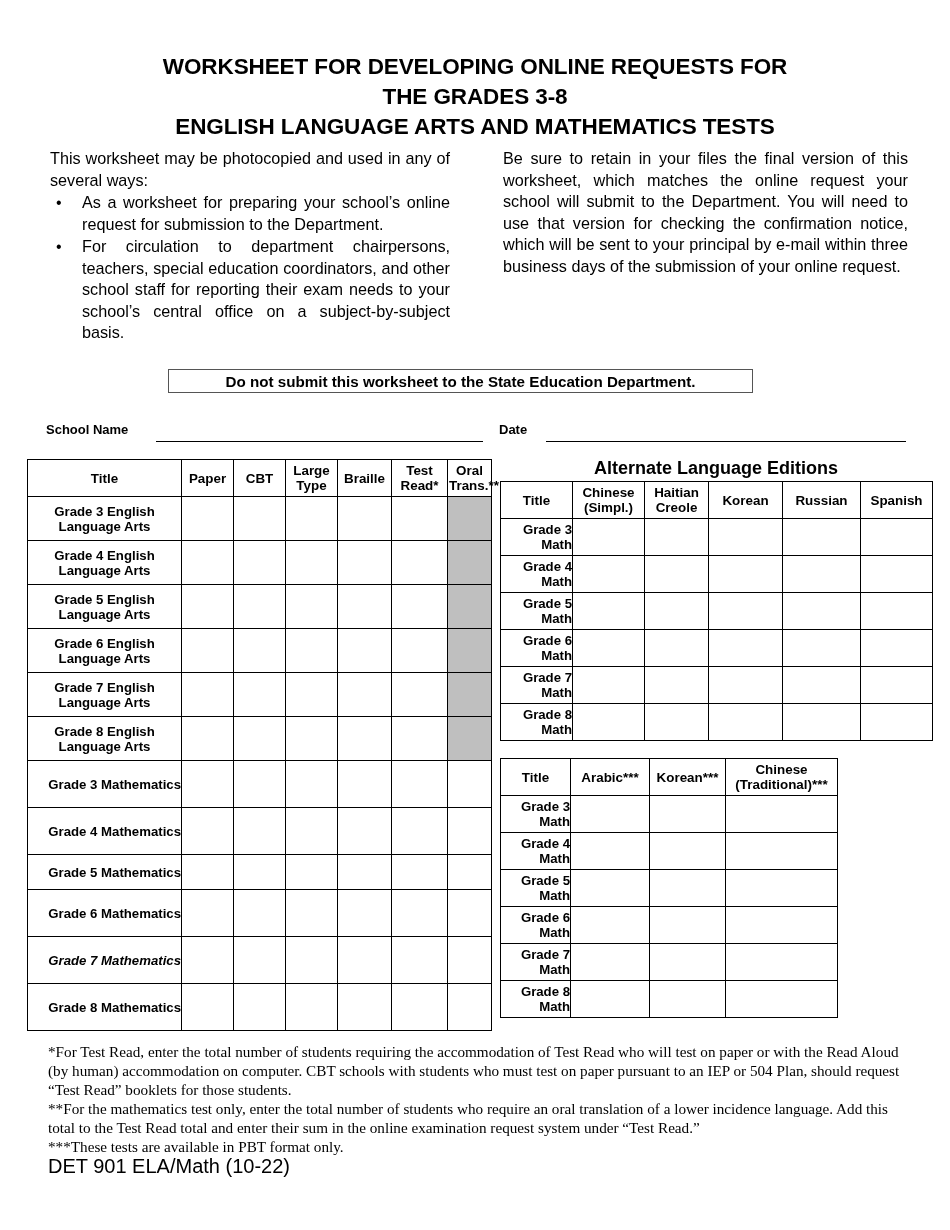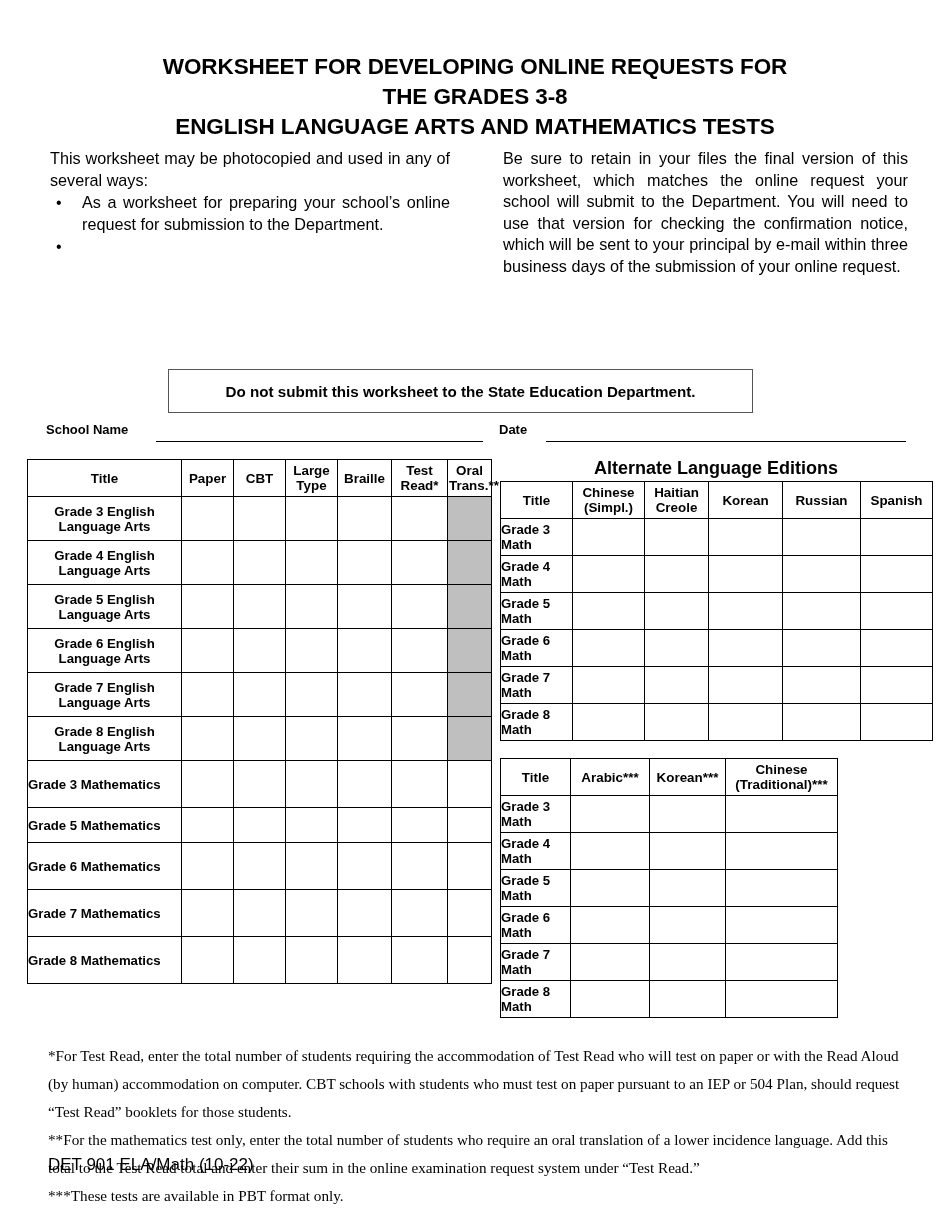--- a/index.html
+++ b/index.html
@@ -72,21 +72,21 @@
     font-size: 16px;
     line-height: 21.5px;
   }
 
   
   .notice-box {
     position: absolute;
     left: 168px;
     top: 369px;
     width: 585px;
-    height: 44px;
+    height: 24px;
     border: 1.6px solid #555555;
     box-sizing: border-box;
     display: flex;
     align-items: center;
     justify-content: center;
   }
   .notice-text {
     font-size: 15.2px;
     font-weight: bold;
   }
@@ -133,21 +133,21 @@
     line-height: 15px;
     padding: 3px 1px;
   }
   .rowlabel {
     font-size: 13.2px;
     font-weight: bold;
     line-height: 15px;
     padding: 3px 6px;
   }
   .lbl-center { text-align: center; }
-  .lbl-right  { text-align: left; }
+  .lbl-right  { text-align: right; }
   .shaded { background: #bfbfbf; }
 
   
   .table-left {
     position: absolute;
     left: 27px;
     top: 459px;
     width: 464px;
   }
   .table-left table { width: 464px; }
@@ -179,29 +179,29 @@
   .table-right-2 table { width: 337px; }
 
   
   .footnotes {
     position: absolute;
     left: 48px;
     top: 1042px;
     width: 862px;
     font-family: "Liberation Serif", serif;
     font-size: 15.2px;
-    line-height: 28px;
+    line-height: 19px;
   }
   .footnotes p { margin: 0; }
 
   .docid {
     position: absolute;
     left: 48px;
     top: 1155px;
-    font-size: 17px;
+    font-size: 20px;
     font-family: "Liberation Sans", sans-serif;
   }
 </style>
 </head>
 <body>
 
 <div class="title-block">
   <div class="title-line">WORKSHEET FOR DEVELOPING ONLINE REQUESTS FOR</div>
   <div class="title-line">THE GRADES 3-8</div>
   <div class="title-line">ENGLISH LANGUAGE ARTS AND MATHEMATICS TESTS</div>
@@ -210,20 +210,21 @@
 <div class="intro">
   <div class="col-left">
     <p class="para">This worksheet may be photocopied and used in any of several ways:</p>
     <ul class="bullets">
       <li>
         <span class="dot">•</span>
         <span>As a worksheet for preparing your school’s online request for submission to the Department.</span>
       </li>
       <li>
         <span class="dot">•</span>
+        <span>For circulation to department chairpersons, teachers, special education coordinators, and other school staff for reporting their exam needs to your school’s central office on a subject-by-subject basis.</span>
       </li>
     </ul>
   </div>
   <div class="col-right">
     <p class="para">Be sure to retain in your files the final version of this worksheet, which matches the online request your school will submit to the Department. You will need to use that version for checking the confirmation notice, which will be sent to your principal by e-mail within three business days of the submission of your online request.</p>
   </div>
 </div>
 
 <div class="notice-box">
   <span class="notice-text">Do not submit this worksheet to the State Education Department.</span>
@@ -316,39 +317,48 @@
         <tr>
           <td class="rowlabel lbl-right" style="height: 47px;">Grade 3 Mathematics</td>
           <td></td>
           <td></td>
           <td></td>
           <td></td>
           <td></td>
           <td></td>
         </tr>
         <tr>
+          <td class="rowlabel lbl-right" style="height: 47px;">Grade 4 Mathematics</td>
+          <td></td>
+          <td></td>
+          <td></td>
+          <td></td>
+          <td></td>
+          <td></td>
+        </tr>
+        <tr>
           <td class="rowlabel lbl-right" style="height: 35px;">Grade 5 Mathematics</td>
           <td></td>
           <td></td>
           <td></td>
           <td></td>
           <td></td>
           <td></td>
         </tr>
         <tr>
           <td class="rowlabel lbl-right" style="height: 47px;">Grade 6 Mathematics</td>
           <td></td>
           <td></td>
           <td></td>
           <td></td>
           <td></td>
           <td></td>
         </tr>
         <tr>
-          <td class="rowlabel lbl-right" style="height: 47px;">Grade 7 Mathematics</td>
+          <td class="rowlabel lbl-right" style="height: 47px; font-style: italic;">Grade 7 Mathematics</td>
           <td></td>
           <td></td>
           <td></td>
           <td></td>
           <td></td>
           <td></td>
         </tr>
         <tr>
           <td class="rowlabel lbl-right" style="height: 47px;">Grade 8 Mathematics</td>
           <td></td>

